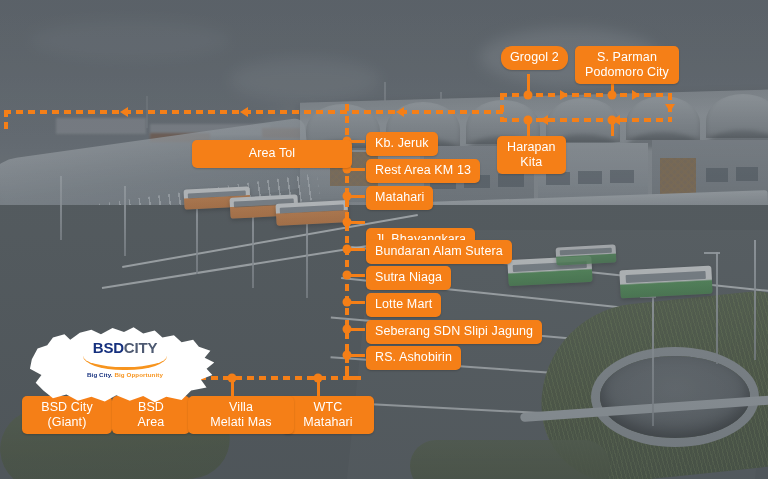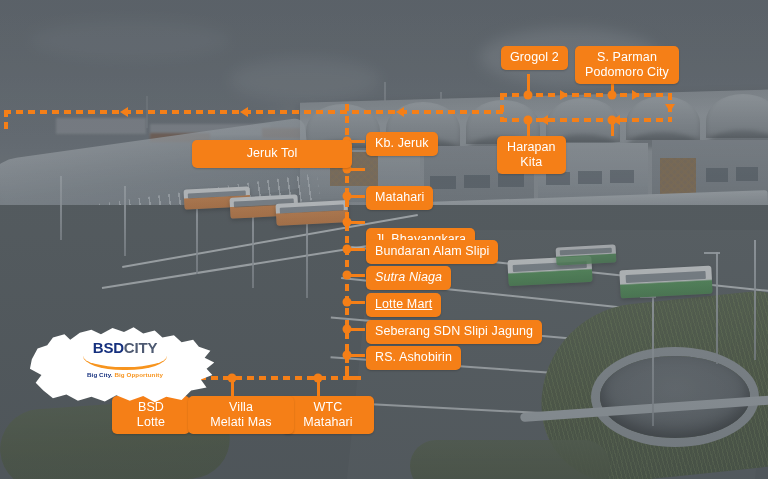--- a/index.html
+++ b/index.html
@@ -450,48 +450,53 @@
 
     <div class="dot" style="left:143px;top:378px;"></div>
     <div class="stub-v" style="left:141.5px;top:378px;height:18px;"></div>
 
     <div class="dot" style="left:232px;top:378px;"></div>
     <div class="stub-v" style="left:230.5px;top:378px;height:18px;"></div>
 
     <div class="dot" style="left:318px;top:378px;"></div>
     <div class="stub-v" style="left:316.5px;top:378px;height:18px;"></div>
 
-    <div class="label" style="left:501px;top:46px;">Grogol 2</div>
+    <div class="label" style="left:501px;top:46px;border-radius:11px;">Grogol 2</div>
 
     <div class="label two" style="left:575px;top:46px;">
       <span><div>S. Parman</div><div>Podomoro City</div></span>
     </div>
 
     <div class="label two" style="left:497px;top:136px;">
       <div>Harapan</div>
       <div>Kita</div>
     </div>
 
 
     <div class="label two" style="left:192px;top:140px;width:140px;padding-top:6px;padding-bottom:7px;">
-      <div>Jeruk Tol</div>
+      <div>Area Tol</div>
     </div>
 
     <div class="label" style="left:366px;top:132px;">Kb. Jeruk</div>
+    <div class="label" style="left:366px;top:159px;">Rest Area KM 13</div>
     <div class="label" style="left:366px;top:186px;">Matahari</div>
     <div class="label" style="left:366px;top:228px;">Jl. Bhayangkara</div>
-    <div class="label" style="left:366px;top:240px;">Bundaran Alam Slipi</div>
-    <div class="label" style="left:366px;top:266px;font-style:italic;">Sutra Niaga</div>
-    <div class="label" style="left:366px;top:293px;text-decoration:underline;">Lotte Mart</div>
+    <div class="label" style="left:366px;top:240px;">Bundaran Alam Sutera</div>
+    <div class="label" style="left:366px;top:266px;">Sutra Niaga</div>
+    <div class="label" style="left:366px;top:293px;">Lotte Mart</div>
     <div class="label" style="left:366px;top:320px;">Seberang SDN Slipi Jagung</div>
     <div class="label" style="left:366px;top:346px;">RS. Ashobirin</div>
 
+    <div class="label two" style="left:22px;top:396px;width:70px;">
+      <div>BSD City</div>
+      <div>(Giant)</div>
+    </div>
     <div class="label two" style="left:112px;top:396px;width:58px;">
       <div>BSD</div>
-      <div>Lotte</div>
+      <div>Area</div>
     </div>
     <div class="label two" style="left:282px;top:396px;width:72px;">
       <div>WTC</div>
       <div>Matahari</div>
     </div>
     <div class="label two" style="left:188px;top:396px;width:86px;">
       <div>Villa</div>
       <div>Melati Mas</div>
     </div>
   </div>

